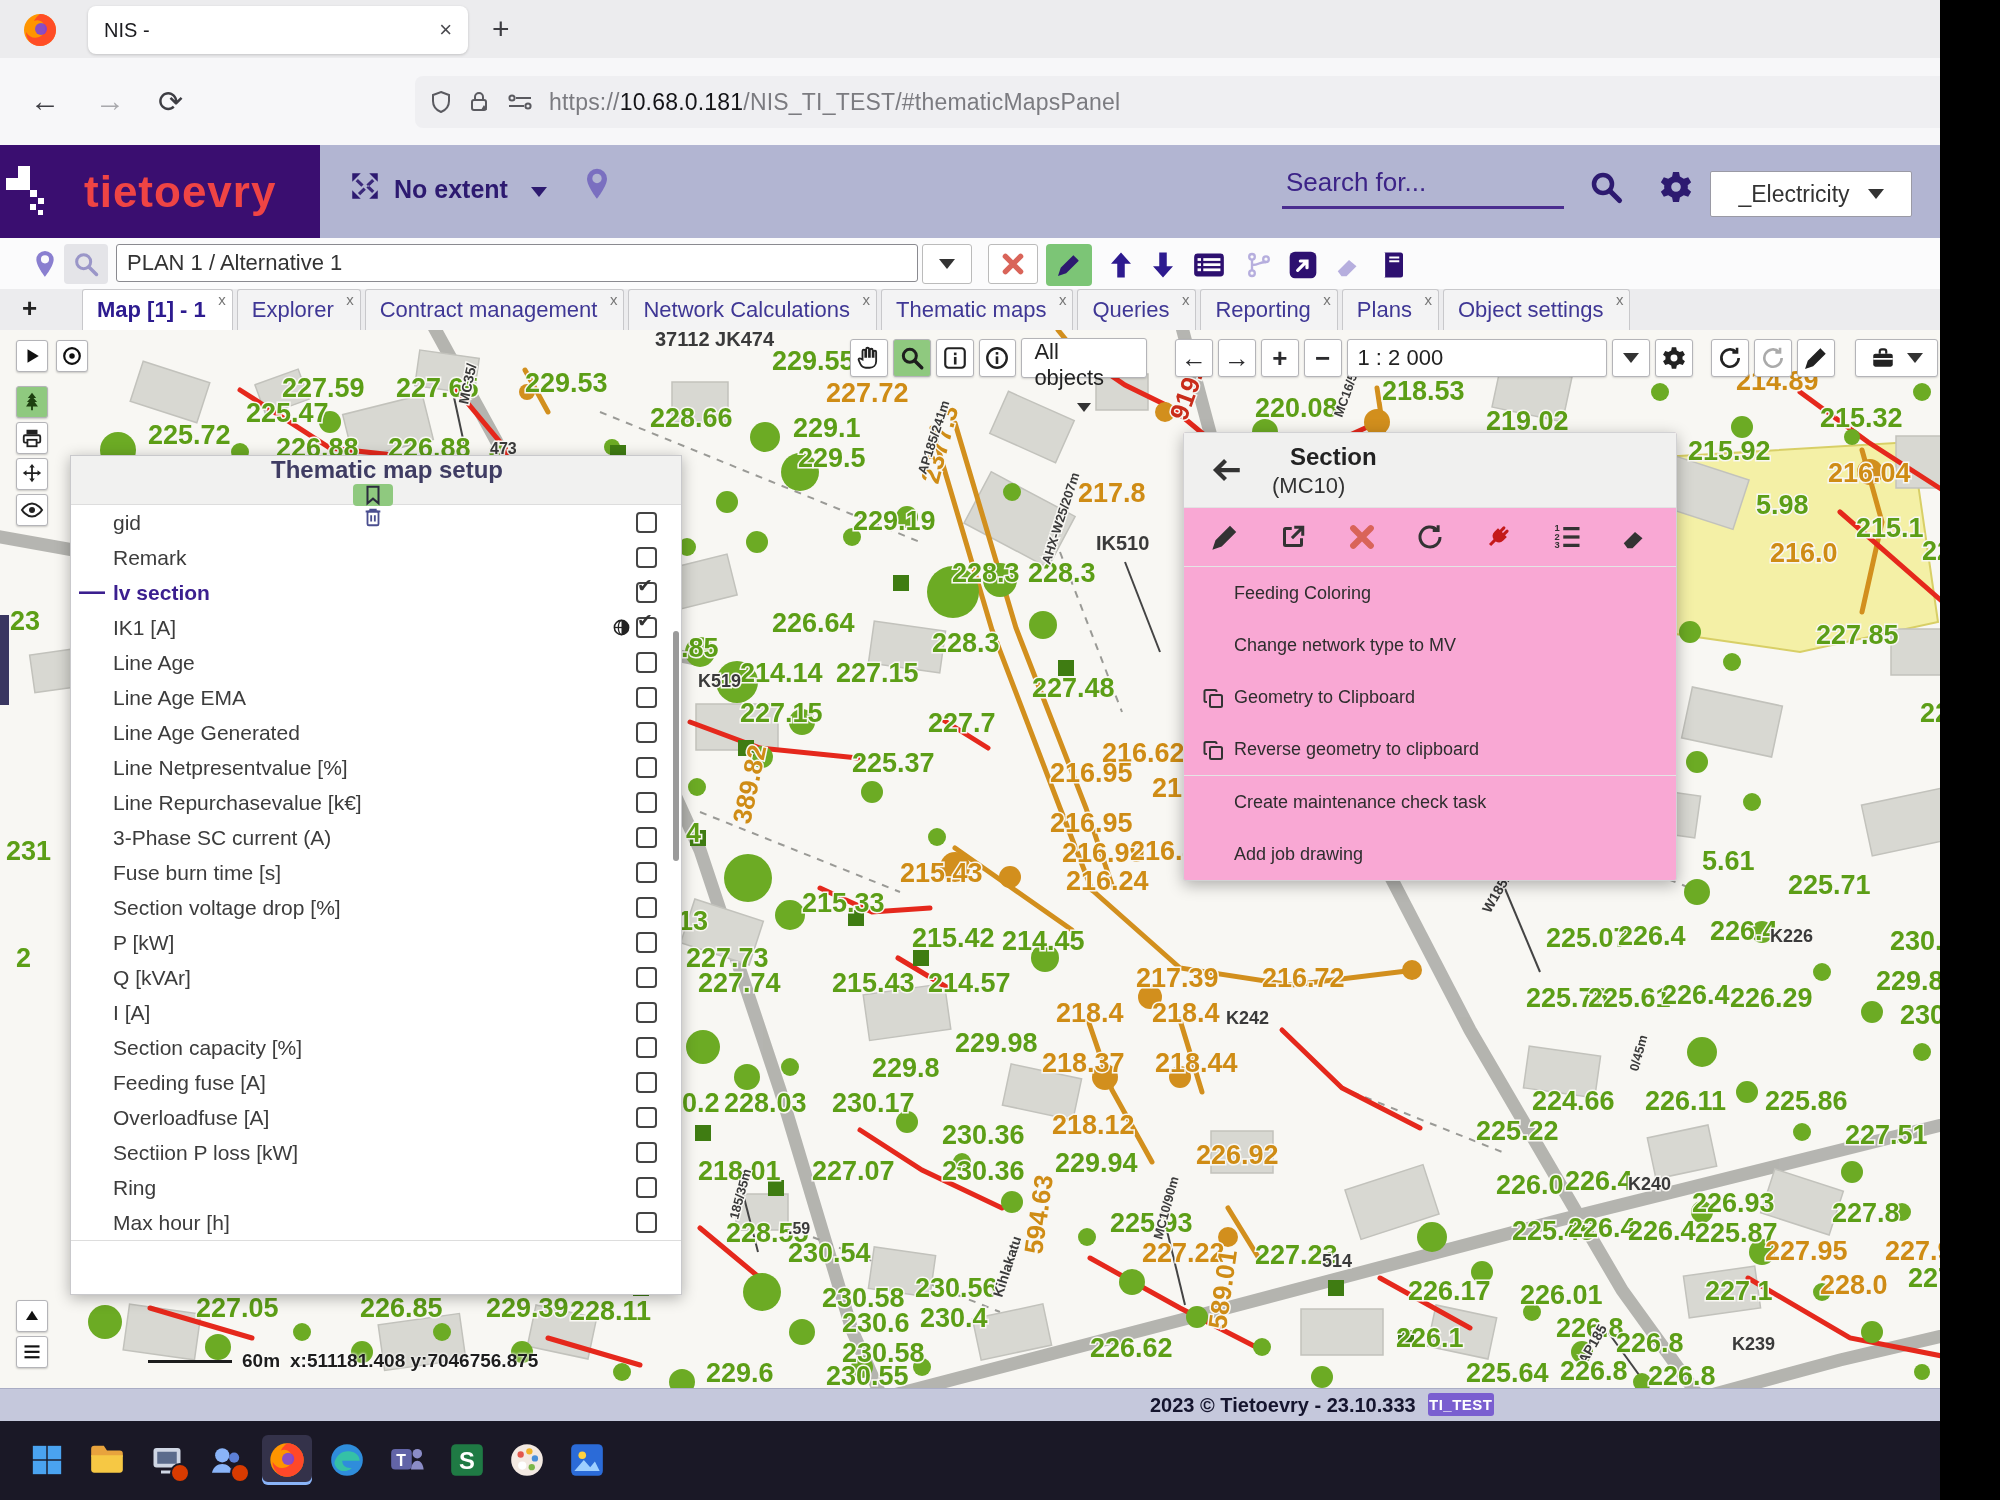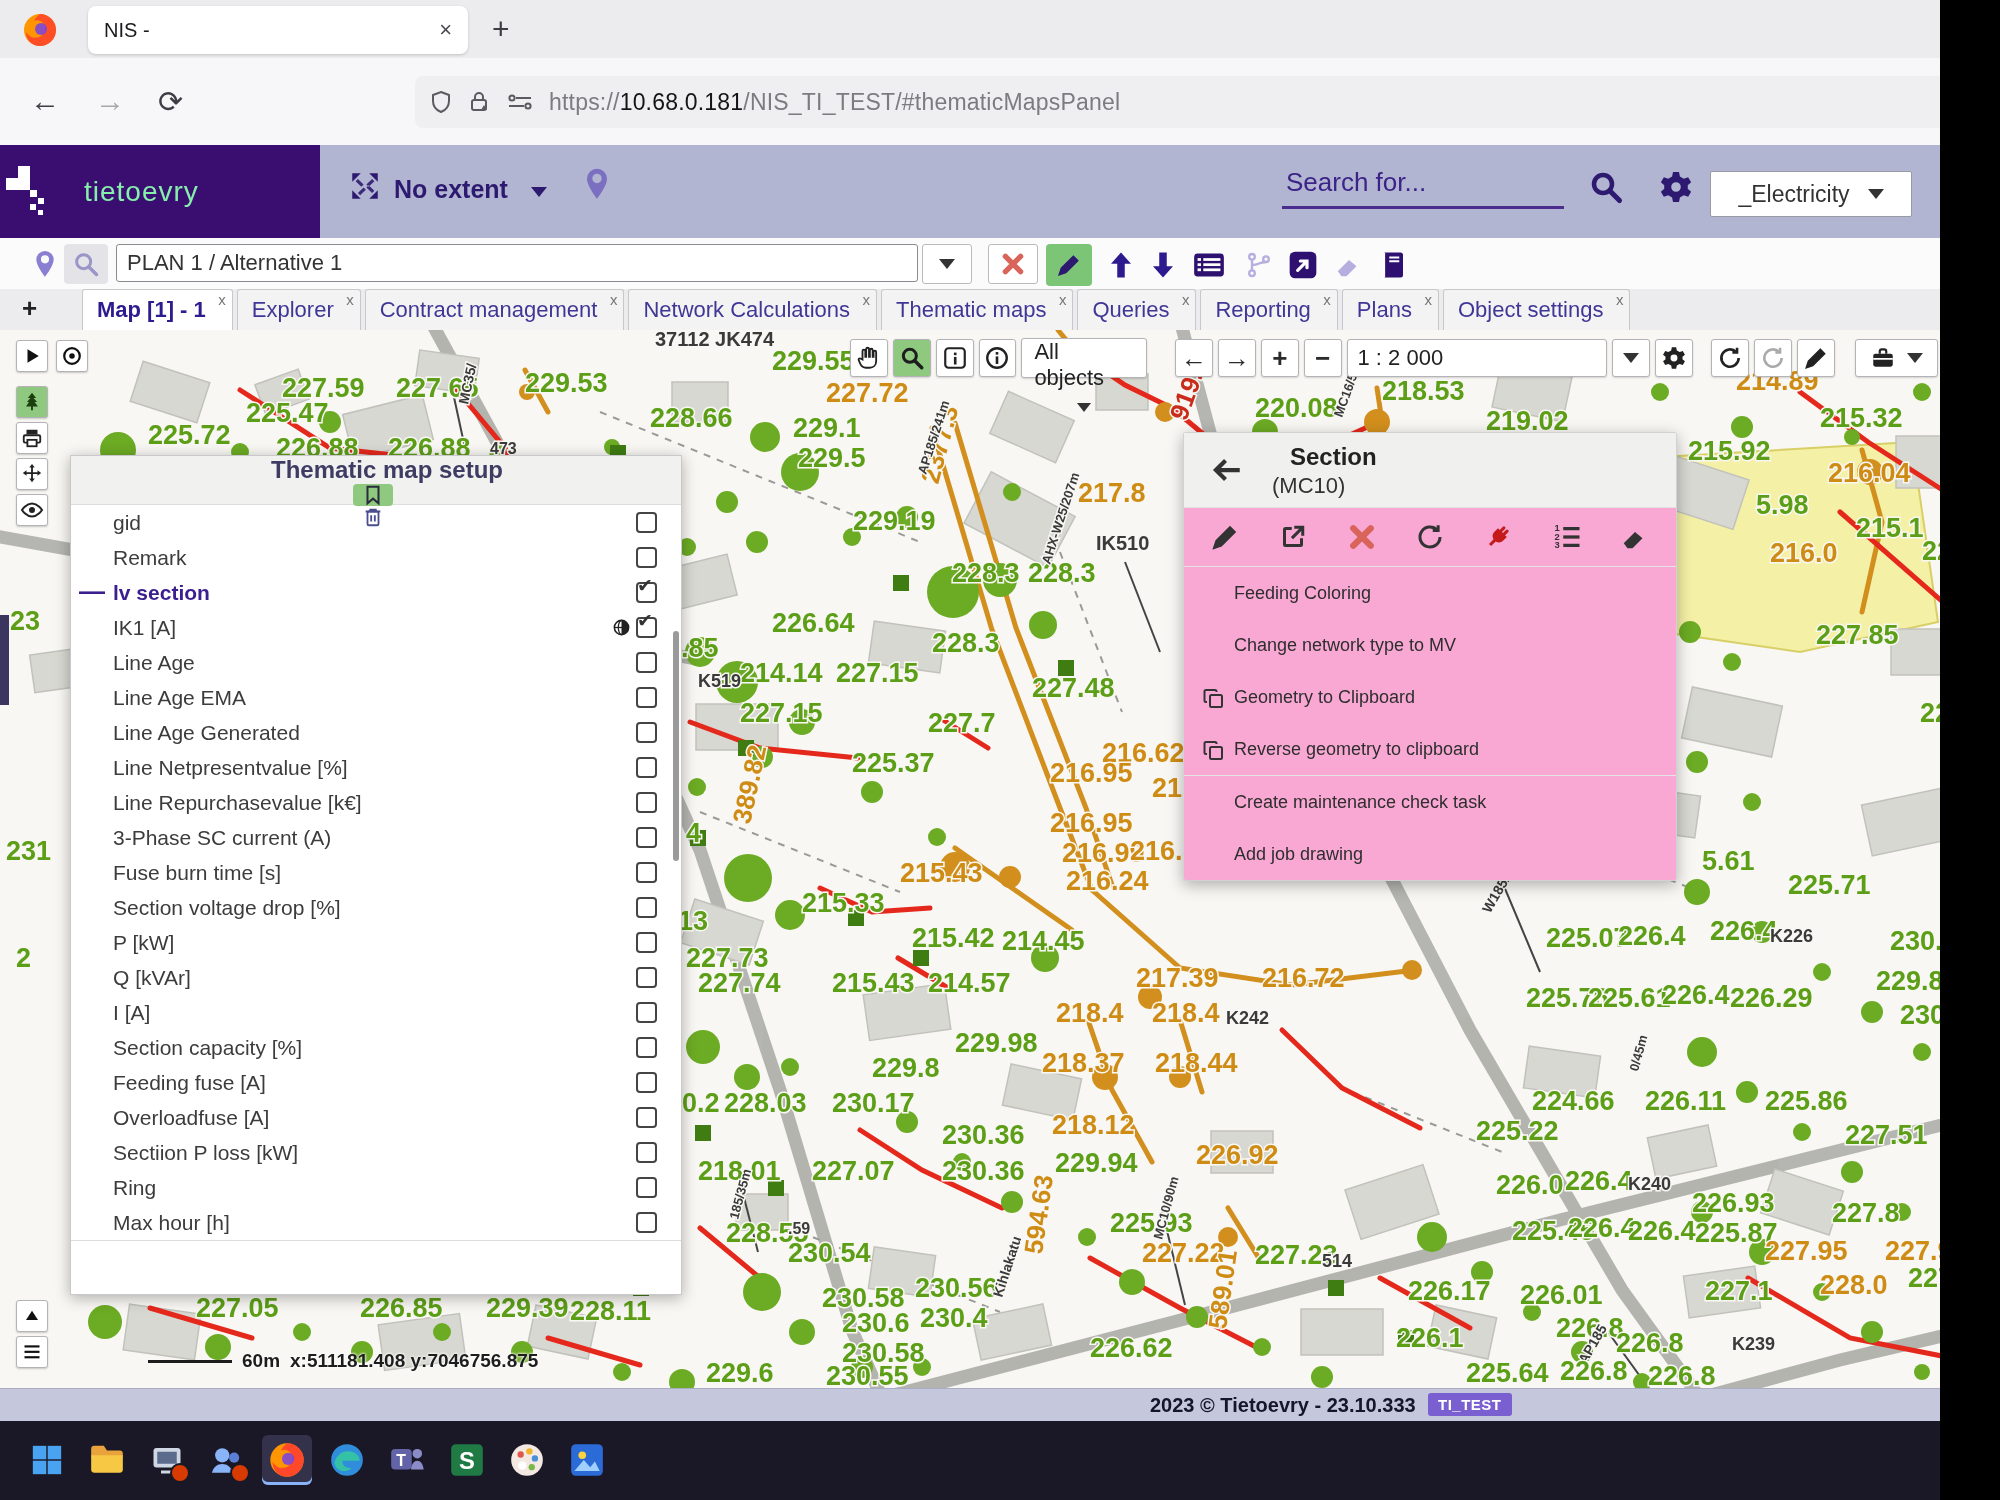--- a/index.html
+++ b/index.html
@@ -16,21 +16,21 @@
   #addrbar{position:absolute;left:0;top:58px;width:2000px;height:87px;background:#f7f7f9;border-bottom:1px solid #d8d8db;}
   .navbtn{position:absolute;top:26px;font-size:30px;color:#3e3e44;}
   #nav-back{left:30px;} #nav-fwd{left:95px;color:#a9a9ad;} #nav-reload{left:158px;}
   #urlpill{position:absolute;left:415px;top:18px;width:1555px;height:52px;background:#efeff2;border-radius:8px;
            display:flex;align-items:center;padding:0 14px;box-sizing:border-box;gap:14px;}
   #urltext{font-size:23px;color:#7b7b80;letter-spacing:.2px;white-space:nowrap;}
   #urltext .host{color:#141417;}
   
   #appheader{position:absolute;left:0;top:145px;width:2000px;height:93px;background:#b2b5d2;}
   #logobox{position:absolute;left:0;top:0;width:320px;height:93px;background:#3a0e70;display:flex;align-items:center;}
-  #logotext{color:#86efac;font-size:28px;font-weight:normal;letter-spacing:1px;margin-left:14px;}
+  #logotext{color:#ef4444;font-size:44px;font-weight:bold;letter-spacing:1px;margin-left:14px;}
   .hdr-ico{position:absolute;top:24px;color:#2d1a70;}
   #extent-label{position:absolute;left:394px;top:30px;font-size:25px;font-weight:bold;color:#2d1a70;}
   .caret{display:inline-block;width:0;height:0;border-left:8px solid transparent;border-right:8px solid transparent;border-top:10px solid #2d1a70;}
   #extent-caret{position:absolute;left:531px;top:42px;}
   #hdr-search{position:absolute;left:1282px;top:22px;width:282px;border-bottom:3px solid #4a2d8f;}
   #hdr-search .ph{font-size:26px;color:#3c2387;padding:0 0 8px 4px;display:block;}
   #net-select{position:absolute;left:1710px;top:26px;width:200px;height:44px;background:#fff;border:1px solid #9a9aa5;border-radius:2px;
               display:flex;align-items:center;justify-content:center;gap:18px;}
   #net-select .v{font-size:23px;color:#333;}
   #net-select .caret{border-top-color:#333;}
@@ -113,21 +113,21 @@
   .mi{height:52px;display:flex;align-items:center;padding-left:50px;position:relative;}
   .mi .cpy{position:absolute;left:18px;top:16px;color:#333;}
   .mi .lbl{font-size:18px;color:#2e2e2e;}
   .mdivider{border-top:1px solid #e5e5e5;}
   
   .edgehandle{position:absolute;background:#3a3660;}
   
   #statusbar{position:absolute;left:0;top:1388px;width:2000px;height:33px;background:#c5c8dc;border-top:1px solid #a9acc4;}
   #status-text{position:absolute;left:1150px;top:5px;font-size:20px;color:#15152e;font-weight:bold;}
   #status-badge{position:absolute;left:1428px;top:4px;background:#7a5fd0;color:#fff;font-size:15px;font-weight:bold;
-                padding:3px 10px;border-radius:3px;letter-spacing:.5px;}
+                padding:3px 1px;border-radius:3px;letter-spacing:.5px;}
   
   #taskbar{position:absolute;left:0;top:1421px;width:2000px;height:79px;background:#1a1826;}
   .tbico{position:absolute;top:14px;width:50px;height:50px;display:flex;align-items:center;justify-content:center;border-radius:6px;}
   .tbico.active{background:#34324a;box-shadow:inset 0 -3px 0 #8ab4f8;}
   .badge{position:absolute;right:2px;bottom:2px;width:16px;height:16px;background:#d83b01;border-radius:50%;border:2px solid #1a1826;}
   svg{display:block;}
 </style>
 </head>
 <body>
 

